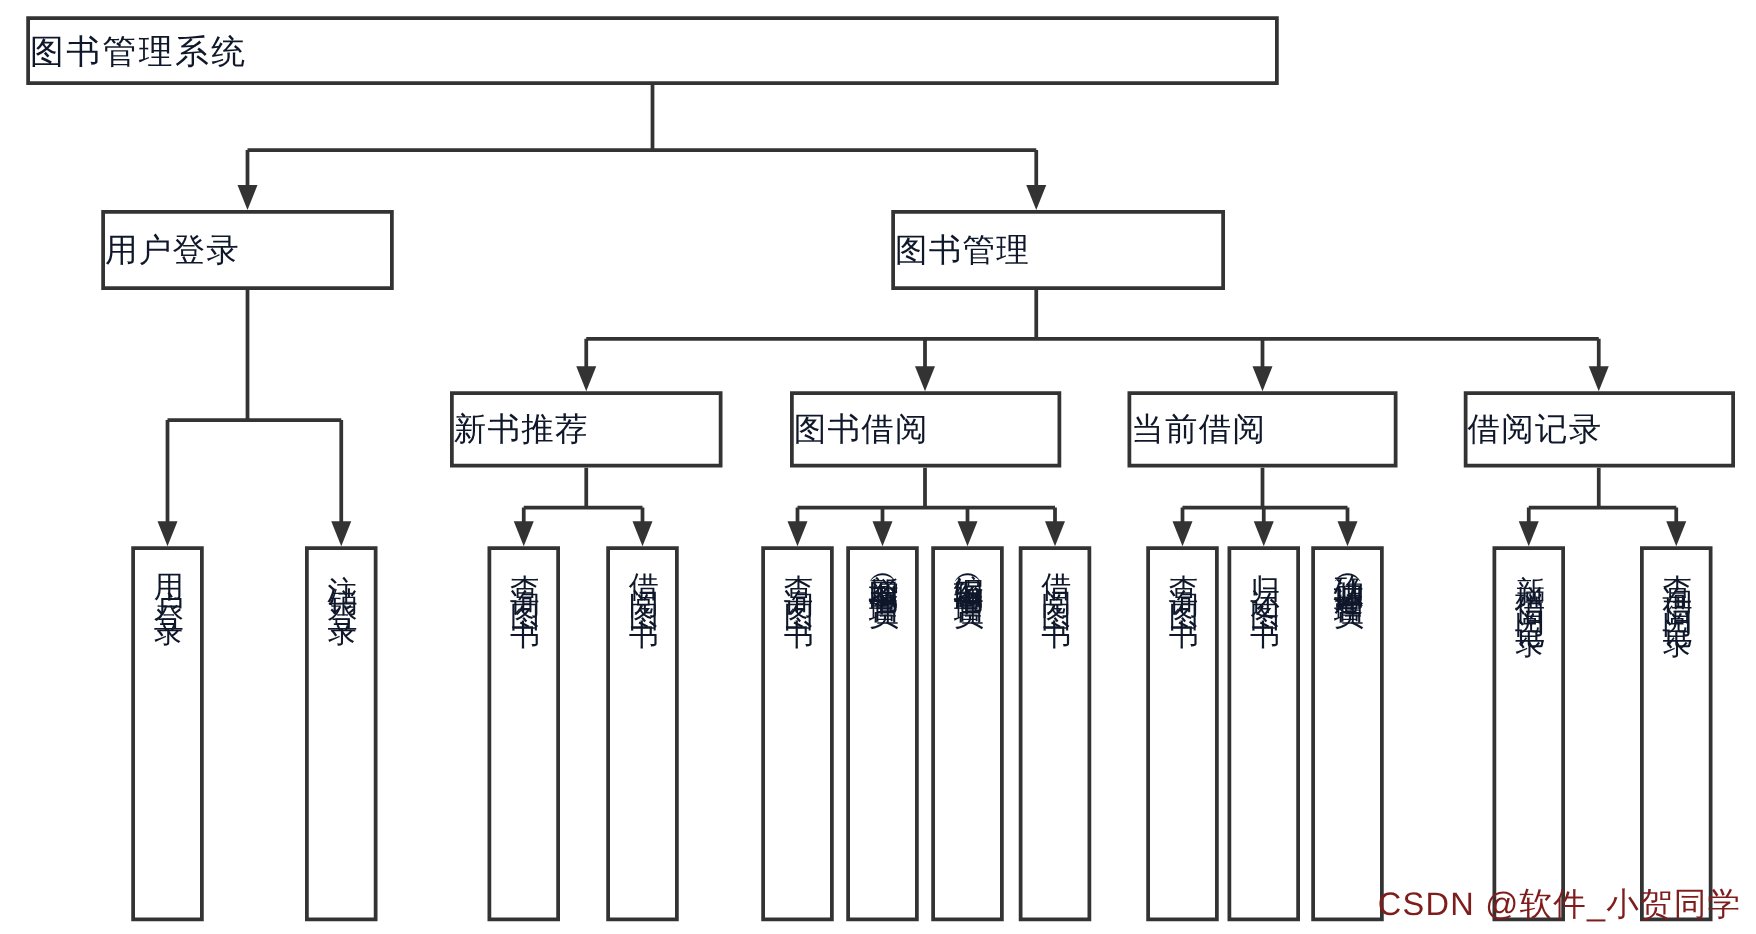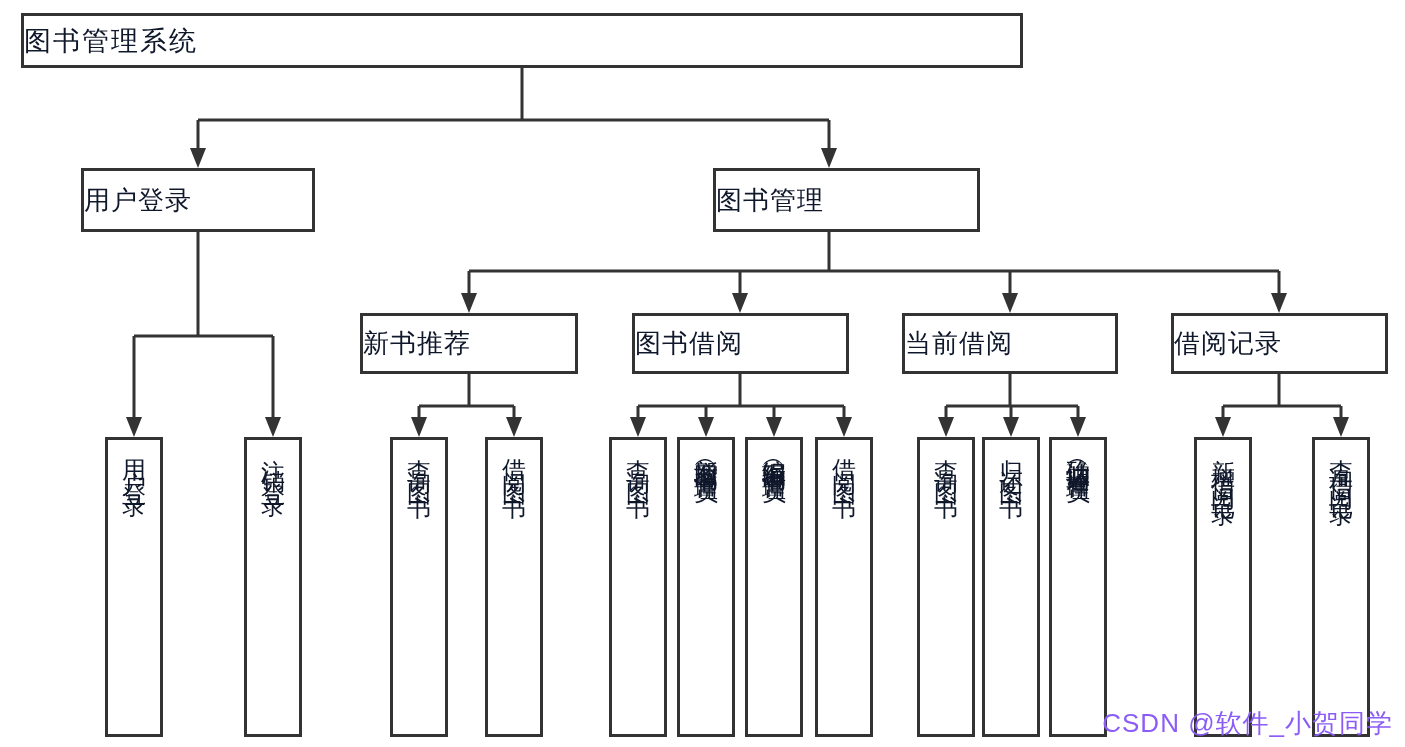--- a/index.html
+++ b/index.html
@@ -30,21 +30,21 @@
     font-size:24px;
   }
   .sp4{letter-spacing:12px;}
   .sp6{letter-spacing:9px;}
   .sp9{letter-spacing:3px;}
   .watermark{
     position:absolute;
     right:12px;
     bottom:6px;
     font-size:26px;
-    color:#8b5cf6;
+    color:#7f1d1d;
     z-index:2;
     letter-spacing:1px;
   }
 </style>
 </head>
 <body>
 
 <div class="stage">
 
   <svg class="connectors" width="1405" height="747" viewBox="0 0 1405 747">

